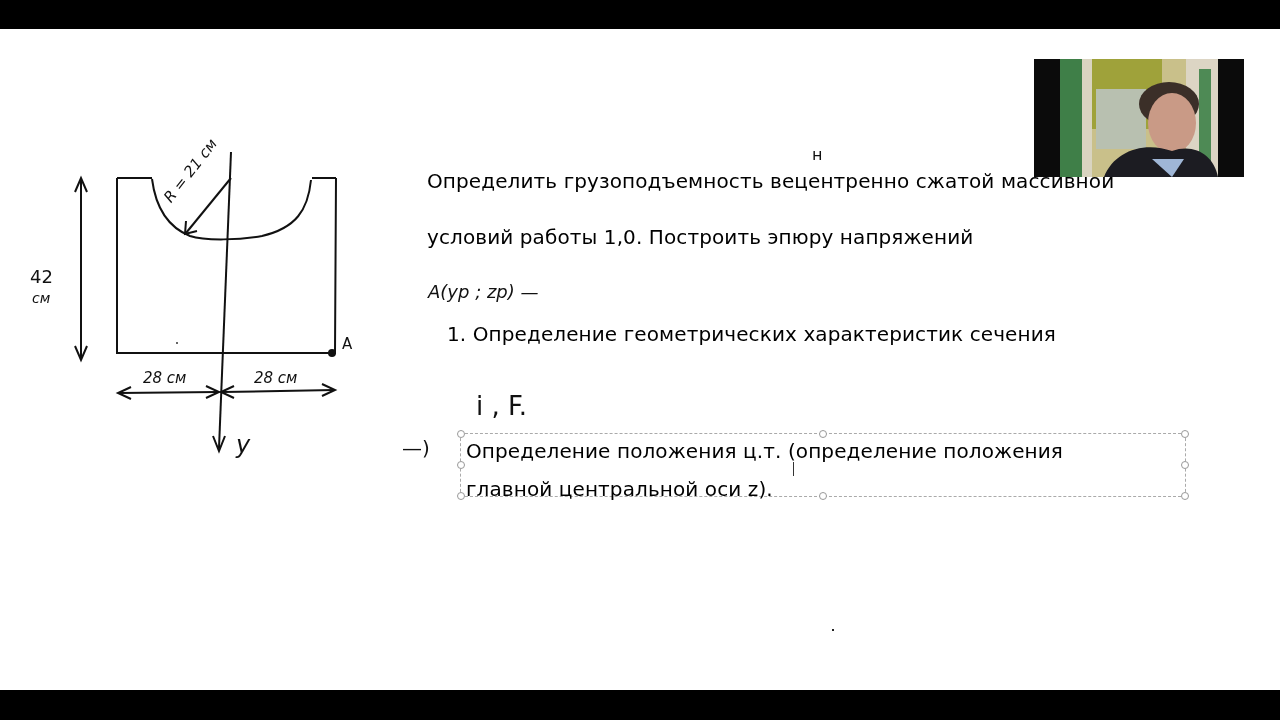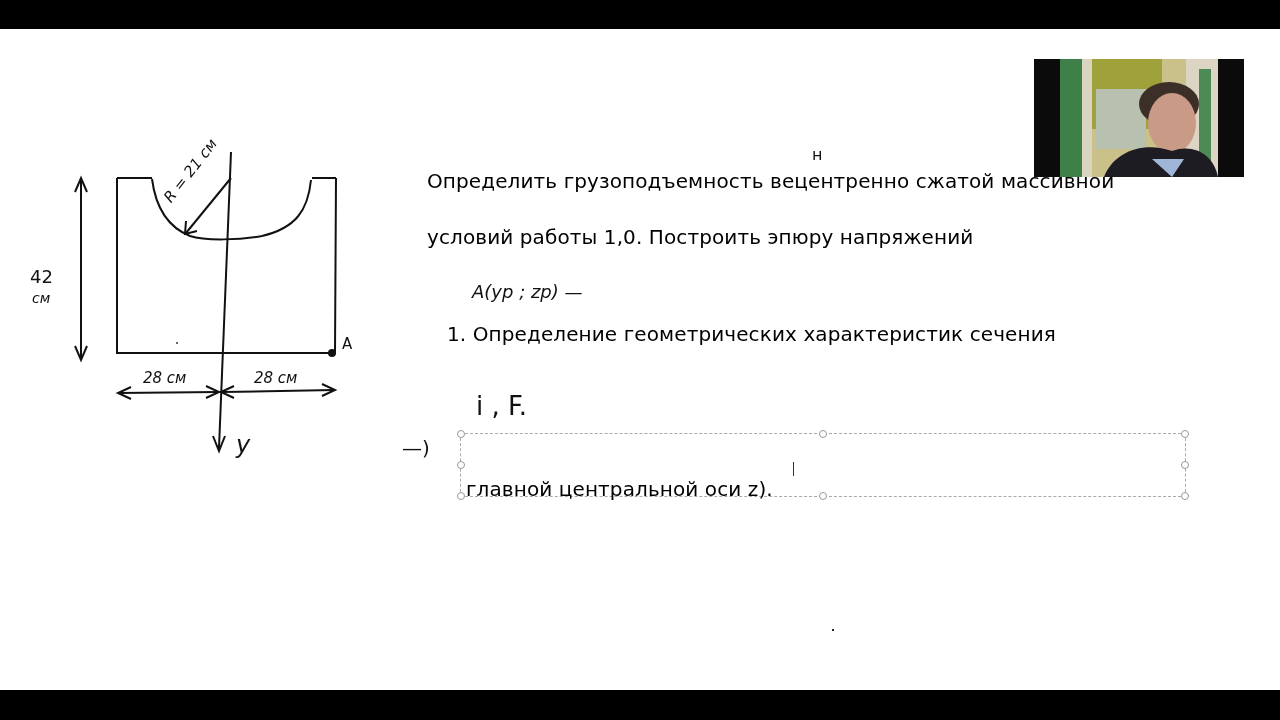--- a/index.html
+++ b/index.html
@@ -55,36 +55,37 @@
   <span class="hand" style="left:32px;top:261px;font-size:14px;">см</span>
   <span class="hand" style="left:143px;top:340px;font-size:15px;">28 см</span>
   <span class="hand" style="left:254px;top:340px;font-size:15px;">28 см</span>
   <span class="hand" style="left:236px;top:402px;font-size:24px;">y</span>
   <span class="hand" style="left:342px;top:306px;font-size:15px;font-style:normal;">A</span>
 
   <span class="hand" style="left:812px;top:116px;font-size:16px;font-style:normal;">н</span>
   <div class="txt" style="left:427px;top:138px;">Определить грузоподъемность вецентренно сжатой массивной</div>
   <div class="txt" style="left:427px;top:194px;">условий работы 1,0. Построить эпюру напряжений</div>
 
-  <span class="hand" style="left:428px;top:252px;font-size:18px;margin-left:44px;">A(yp ; zp) —</span>
+  <span class="hand" style="left:428px;top:252px;font-size:18px;">A(yp ; zp) —</span>
 
   <div class="txt" style="left:447px;top:291px;text-align:center;">1. Определение геометрических характеристик сечения</div>
 
   <span class="hand" style="left:476px;top:362px;font-size:26px;font-style:normal;">i , F.</span>
   <span class="hand" style="left:402px;top:407px;font-size:20px;font-style:normal;">—)</span>
 
   <div class="textbox">
     <div class="handle" style="left:-4px;top:-4px;"></div>
     <div class="handle" style="left:358px;top:-4px;"></div>
     <div class="handle" style="left:720px;top:-4px;"></div>
     <div class="handle" style="left:-4px;top:27px;"></div>
     <div class="handle" style="left:720px;top:27px;"></div>
     <div class="handle" style="left:-4px;top:58px;"></div>
     <div class="handle" style="left:358px;top:58px;"></div>
     <div class="handle" style="left:720px;top:58px;"></div>
+    <div class="txt" style="left:5px;top:3px;">Определение положения ц.т. (определение положения</div>
     <div class="txt" style="left:5px;top:41px;">главной центральной оси z).</div>
   </div>
   <div class="cursor" style="top:433px;"></div>
 
   <div style="position:absolute;left:832px;top:600px;width:2px;height:2px;background:#222;"></div>
 
   <div class="webcam">
     <svg width="210" height="118" viewBox="0 0 210 118">
       <rect x="26" y="0" width="158" height="118" fill="#c9c08a"></rect>
       <rect x="26" y="0" width="22" height="118" fill="#3f7f48"></rect>

